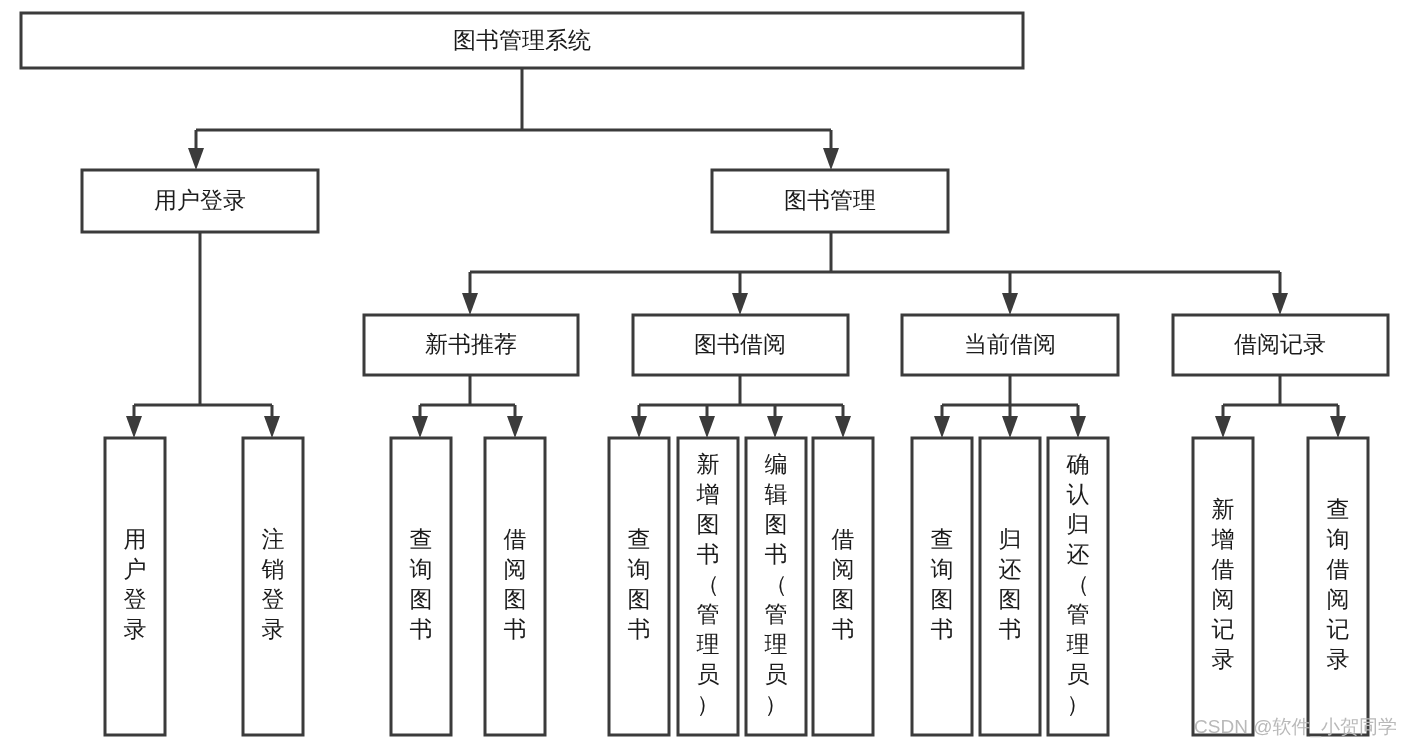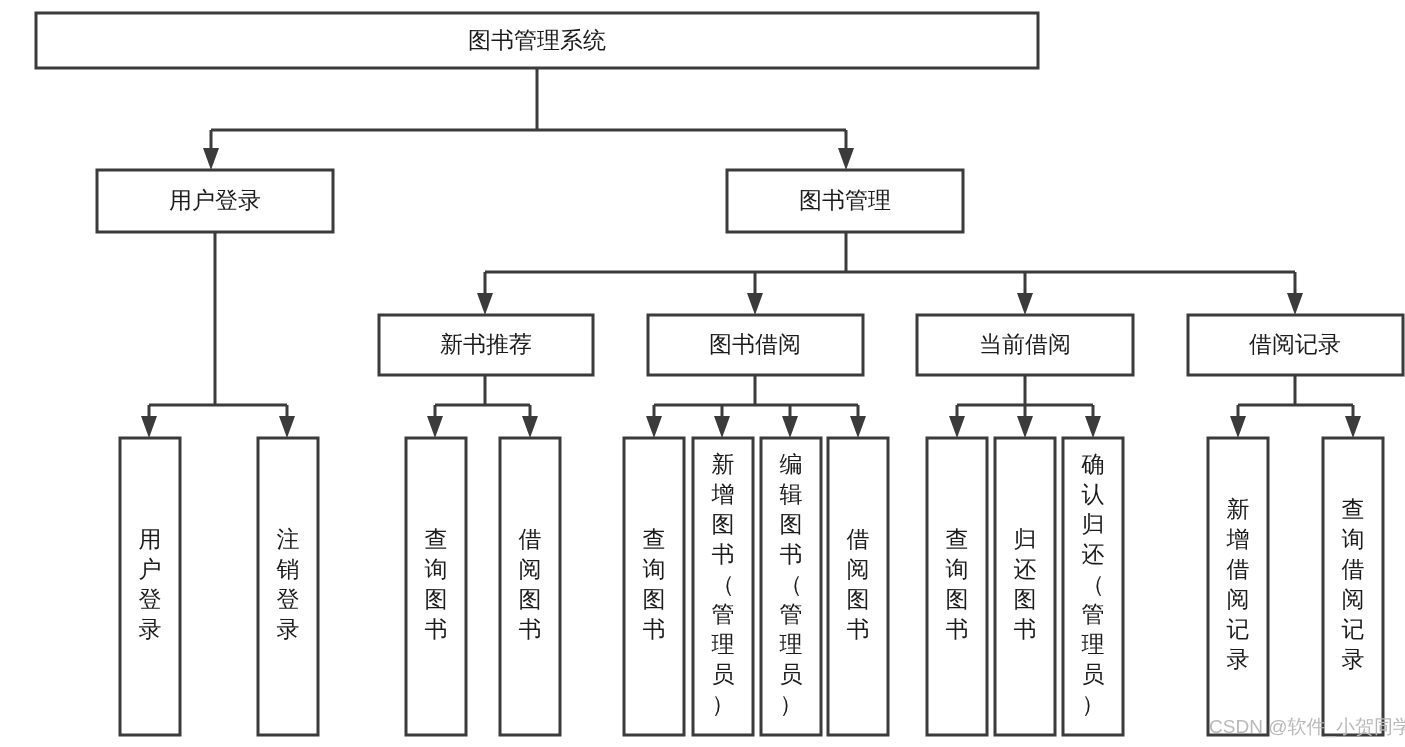--- a/index.html
+++ b/index.html
@@ -9,21 +9,21 @@
   }
   body {
     width: 1405px;
     height: 747px;
     font-family: "Liberation Sans", "DejaVu Sans", sans-serif;
     overflow: hidden;
     position: relative;
   }
   #diagram-root {
     position: absolute;
-    left: 16px;
+    left: 1px;
     top: 0;
     width: 1379px;
     height: 747px;
   }
   svg#flowchart {
     display: block;
     width: 1405px;
     height: 747px;
     background: #ffffff;
   }

